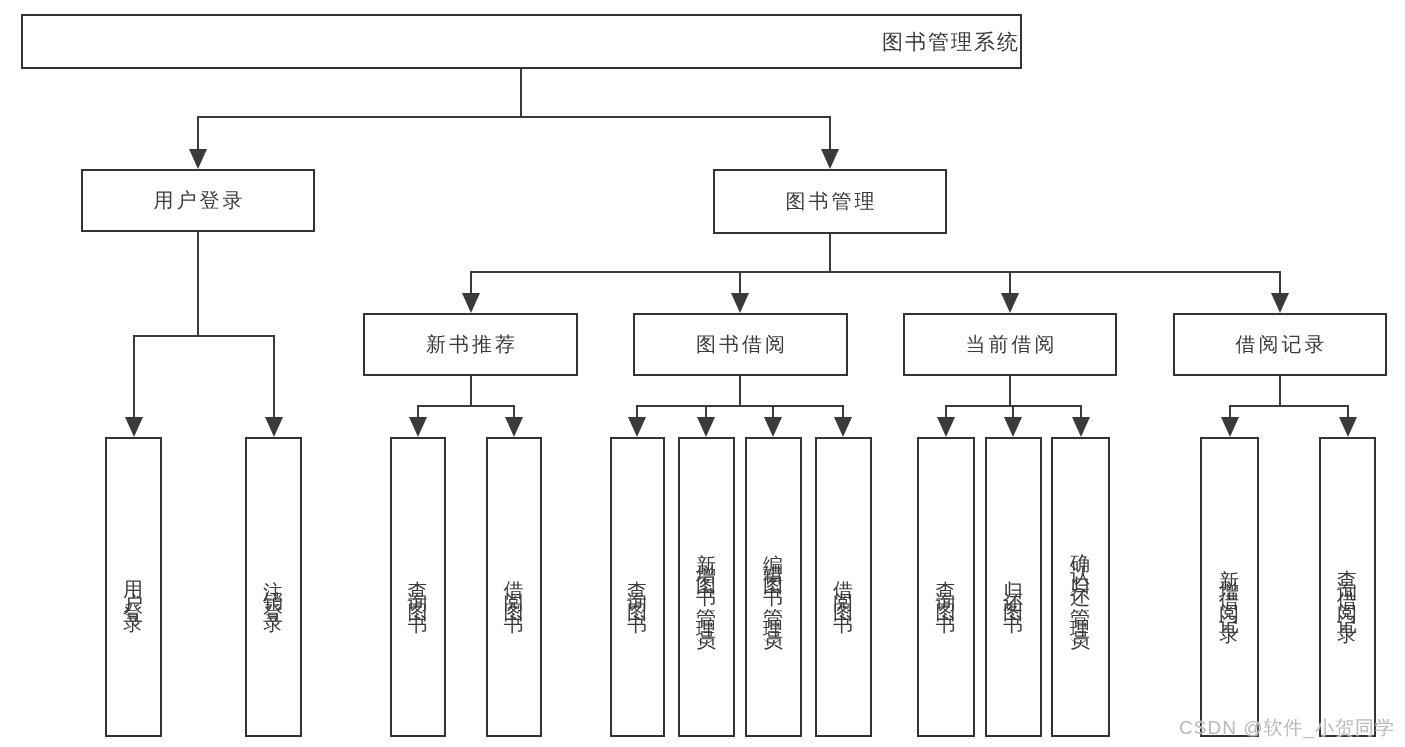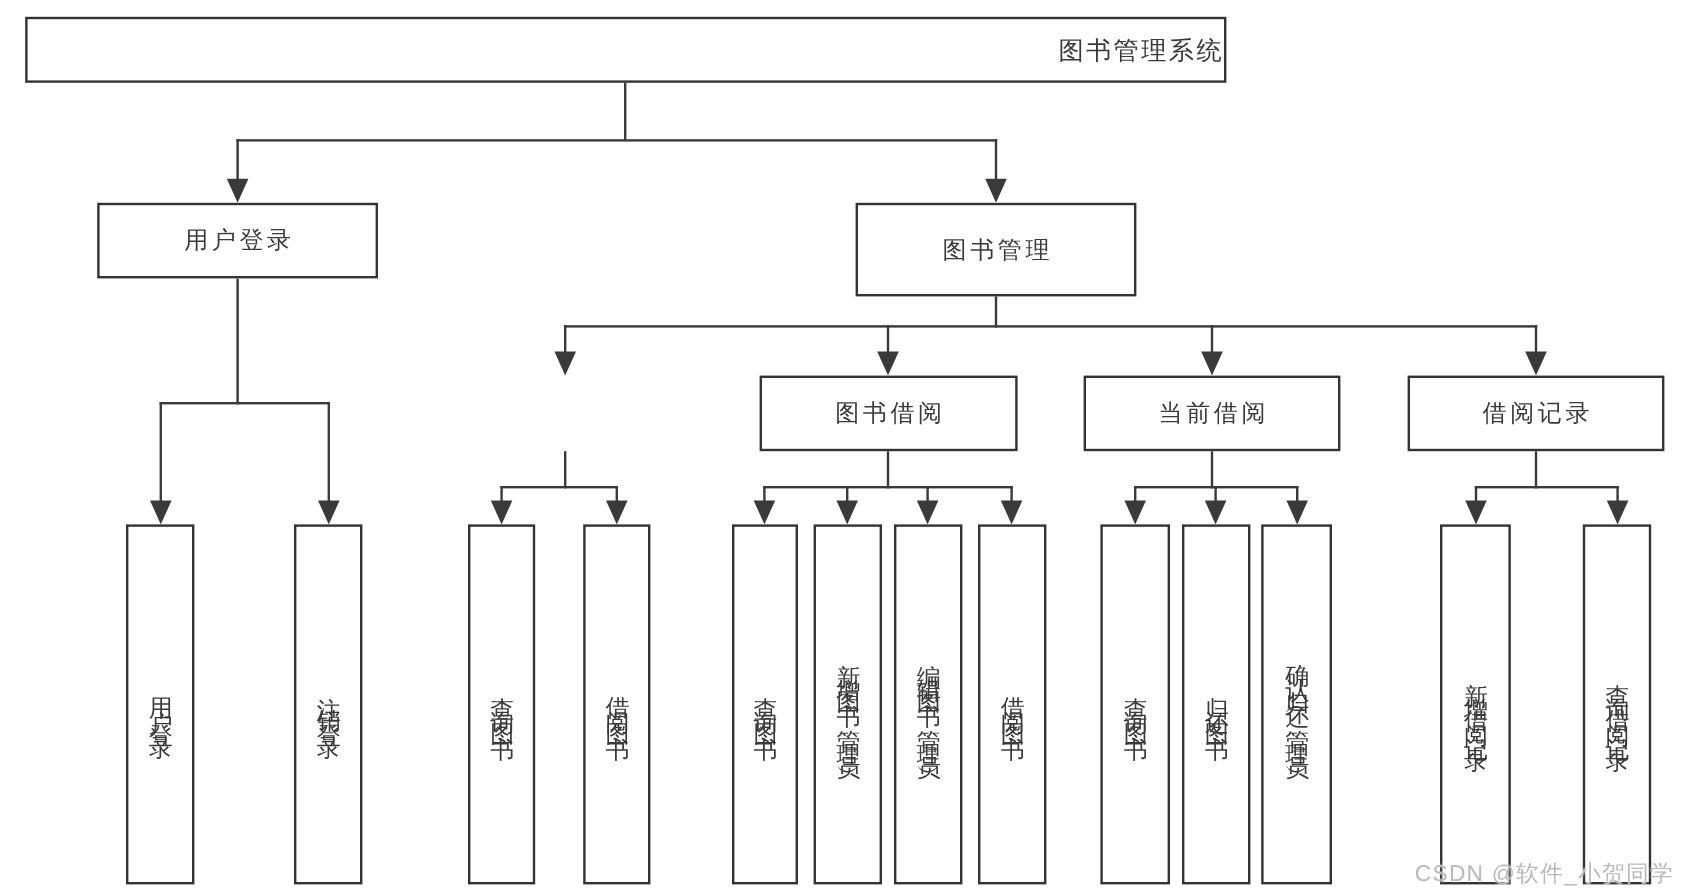--- a/index.html
+++ b/index.html
@@ -117,22 +117,25 @@
     <div class="arrow" style="left: 1004px; top: 417px;"></div>
     <div class="arrow" style="left: 1072px; top: 417px;"></div>
     <div class="arrow" style="left: 1221px; top: 417px;"></div>
     <div class="arrow" style="left: 1339px; top: 417px;"></div>
     <div class="box root" style="left: 21px; top: 14px; width: 1001px; height: 55px; justify-content: flex-end;">
       <span class="hlabel">图书管理系统</span>
     </div>
     <div class="box" style="left: 81px; top: 169px; width: 234px; height: 63px;">
       <span class="hlabel">用户登录</span>
     </div>
-    <div class="box" style="left: 713px; top: 169px; width: 234px; height: 78px;">
+    <div class="box" style="left: 713px; top: 169px; width: 234px; height: 65px;">
       <span class="hlabel">图书管理</span>
+    </div>
+    <div class="box" style="left: 363px; top: 313px; width: 215px; height: 63px;">
+      <span class="hlabel">新书推荐</span>
     </div>
     <div class="box" style="left: 633px; top: 313px; width: 215px; height: 63px; text-align: center;">
       <span class="hlabel">图书借阅</span>
     </div>
     <div class="box" style="left: 903px; top: 313px; width: 214px; height: 63px;">
       <span class="hlabel">当前借阅</span>
     </div>
     <div class="box" style="left: 1173px; top: 313px; width: 214px; height: 63px;">
       <span class="hlabel">借阅记录</span>
     </div>

